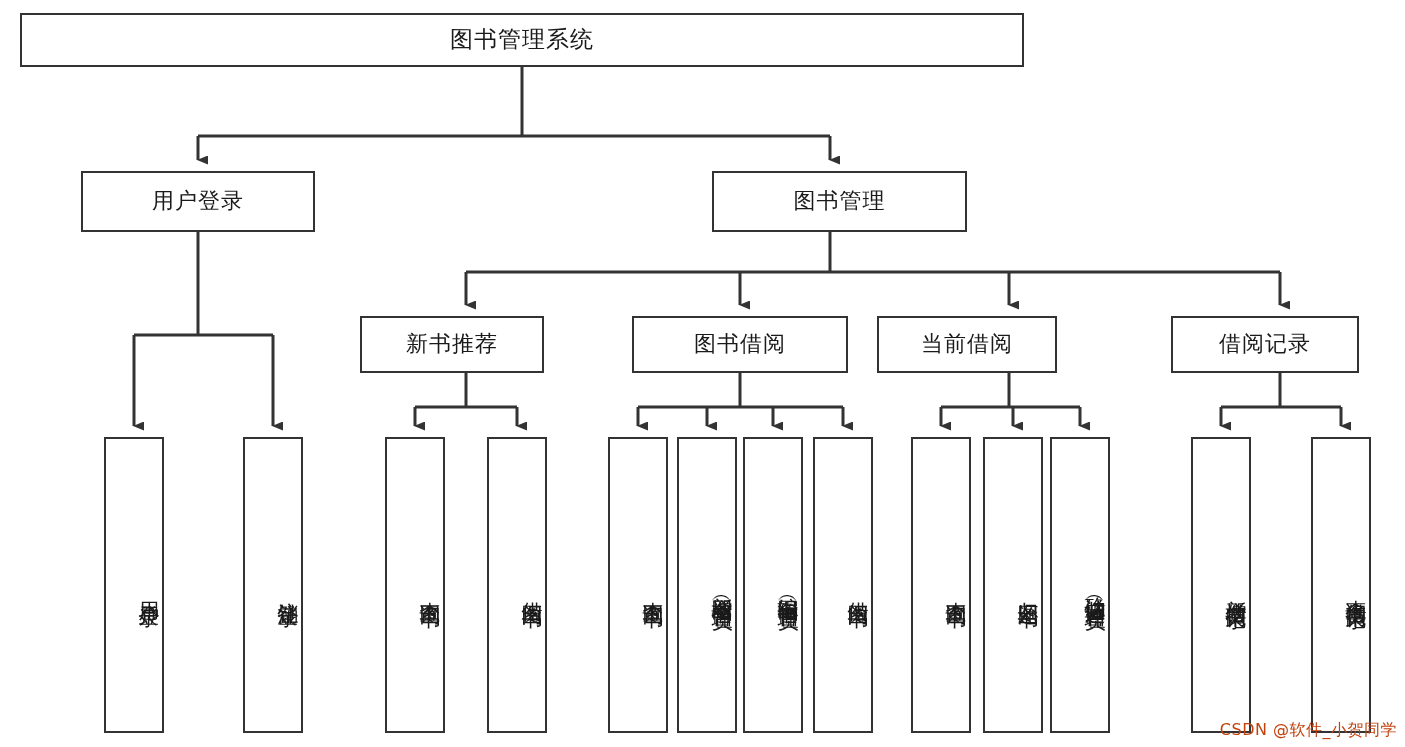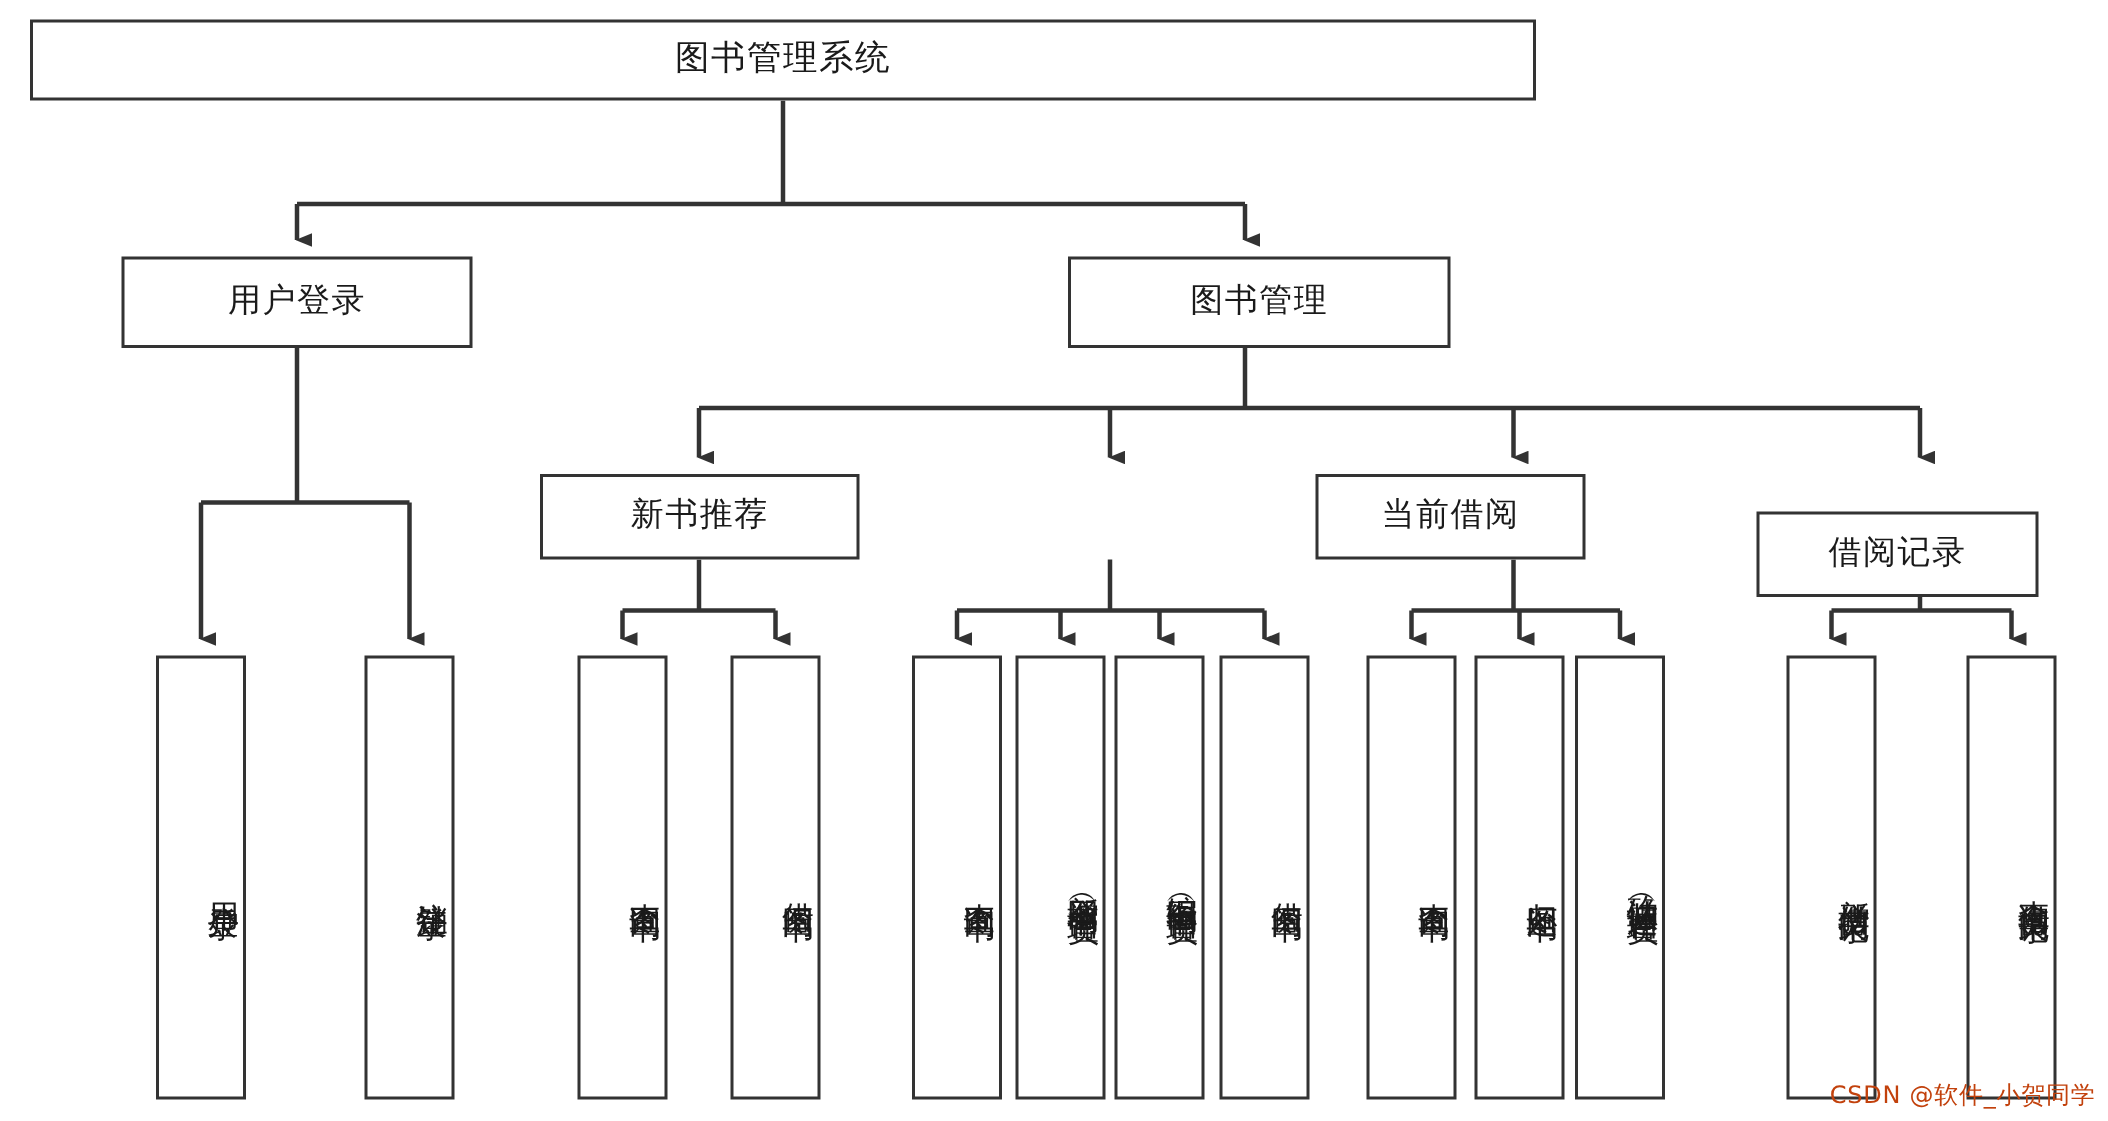--- a/index.html
+++ b/index.html
@@ -143,27 +143,30 @@
     <span class="node-label">图书管理系统</span>
   </div>
 
   <div class="node horizontal" style="left:81px; top:171px; width:234px; height:61px;">
     <span class="node-label">用户登录</span>
   </div>
   <div class="node horizontal" style="left:712px; top:171px; width:255px; height:61px;">
     <span class="node-label">图书管理</span>
   </div>
 
-  <div class="node horizontal" style="left:360px; top:316px; width:213px; height:57px;">
+  <div class="node horizontal" style="left:360px; top:316px; width:184px; height:57px;">
     <span class="node-label">新书推荐</span>
+  </div>
+  <div class="node horizontal" style="left:632px; top:316px; width:216px; height:57px;">
+    <span class="node-label">图书借阅</span>
   </div>
   <div class="node horizontal" style="left:877px; top:316px; width:180px; height:57px;">
     <span class="node-label">当前借阅</span>
   </div>
-  <div class="node horizontal" style="left:1171px; top:316px; width:188px; height:57px;margin-top:25px;">
+  <div class="node horizontal" style="left:1171px; top:316px; width:188px; height:57px;">
     <span class="node-label">借阅记录</span>
   </div>
 
   <div class="node vertical" style="left:104px; top:437px; width:60px; height:296px;">
     <span class="node-label">用户登录</span>
   </div>
   <div class="node vertical" style="left:243px; top:437px; width:60px; height:296px;">
     <span class="node-label">注销登录</span>
   </div>
 

